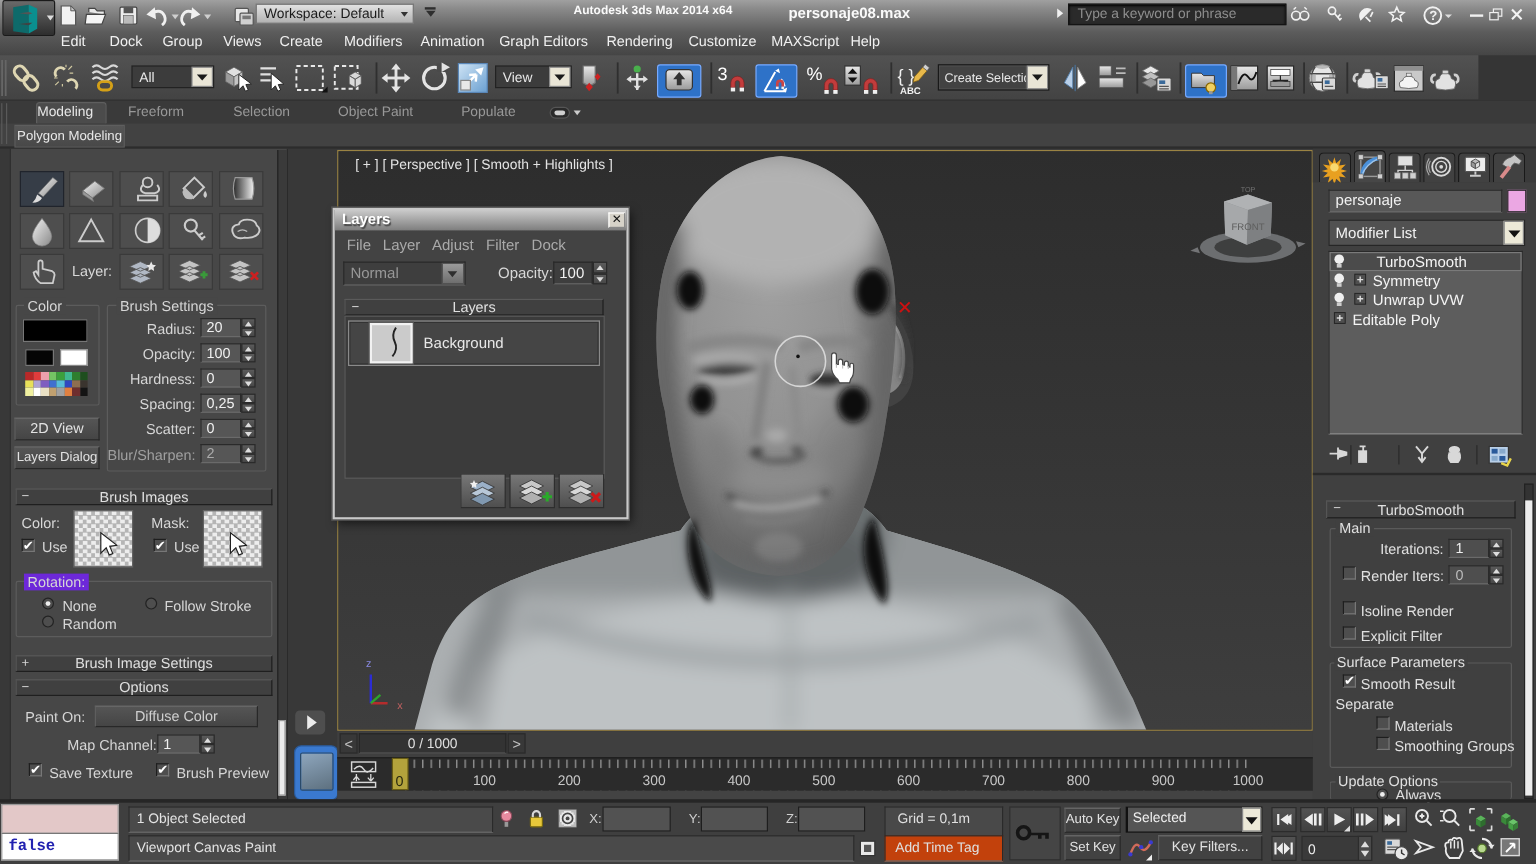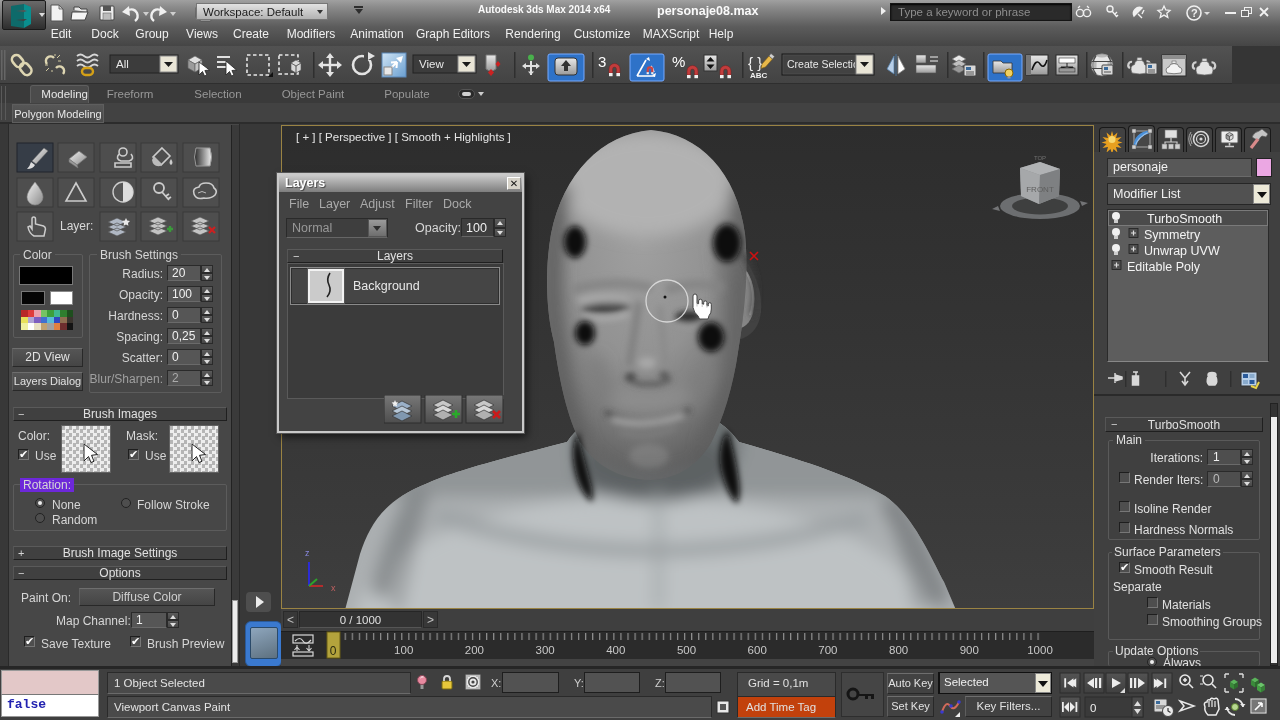--- a/index.html
+++ b/index.html
@@ -50,21 +50,21 @@
 
   <path d="M115 7 q-8 -4 -11 2 q-2 5 2 8" stroke="#f0f0f0" stroke-width="2.4" fill="none"></path>
   <path d="M112 2 l7 6 -8 4 z" fill="#f0f0f0"></path>
   <path d="M122 8 l3 4 3 -4 z" fill="#cfcfcf"></path>
 
   <rect x="148" y="3" width="11" height="11" rx="1" fill="#e8e8e8" stroke="#555"></rect>
   <rect x="152" y="7" width="11" height="10" rx="1" fill="#d0d0d0" stroke="#555"></rect>
   <rect x="154" y="9" width="7" height="3" fill="#777"></rect>
  </svg>
 
- <div class="a" style="left:196px;top:3px;width:132px;height:17px;background:linear-gradient(#e2e2e2,#b2b2b2);border:1px solid #777">
+ <div class="a" style="left:213px;top:3px;width:132px;height:17px;background:linear-gradient(#e2e2e2,#b2b2b2);border:1px solid #777">
   <span class="a tx" style="left:6px;top:2px;color:#1a1a1a;font-size:11.5px">Workspace: Default</span>
   <span class="a" style="right:4px;top:6px;border-left:3px solid transparent;border-right:3px solid transparent;border-top:4px solid #333"></span>
  </div>
  <div class="a" style="left:355px;top:9px;border-left:4px solid transparent;border-right:4px solid transparent;border-top:5px solid #2e2e2e"></div>
  <div class="a" style="left:354px;top:6px;width:9px;height:1.5px;background:#2e2e2e"></div>
 
  <div class="a tx" style="left:478px;top:4px;font-size:10px;font-weight:bold;color:#fafafa">Autodesk 3ds Max  2014 x64</div>
  <div class="a tx" style="left:657px;top:4px;font-size:12.5px;font-weight:bold;color:#fafafa">personaje08.max</div>
  <div class="a" style="left:881px;top:7px;border-top:4px solid transparent;border-bottom:4px solid transparent;border-left:5px solid #f0f0f0"></div>
 
@@ -365,21 +365,21 @@
           <stop offset="1" stop-color="#9a9a9a"></stop>
         </linearGradient>
  </defs>
 </svg>
 </div>
 
 <div class="a" style="left:0;top:84px;width:1280px;height:19px;background:#3a3a3a"></div>
 <div class="a" style="left:0;top:103px;width:1280px;height:21px;background:#424242;border-bottom:2px solid #2c2c2c"></div>
 <div id="ribbon">
  <div class="a" style="left:1px;top:86px;width:5px;height:34px;border-left:1.5px solid #5a5a5a;border-right:1.5px solid #5a5a5a"></div>
- <div class="a" style="left:30px;top:85px;width:59px;height:18px;background:#4b4b4b;border:1px solid #5e5e5e;border-bottom:none;border-radius:3px 3px 0 0;text-align:right;color:#e6e6e6;font-size:11.5px;line-height:17px">Modeling</div>
+ <div class="a" style="left:30px;top:85px;width:59px;height:18px;background:#4b4b4b;border:1px solid #5e5e5e;border-bottom:none;border-radius:3px 3px 0 0;text-align:left;color:#e6e6e6;font-size:11.5px;line-height:17px">Modeling</div>
  <span class="a tx" style="left:130px;top:88px;transform:translateX(-50%);color:#989898;font-size:11.5px">Freeform</span>
  <span class="a tx" style="left:218px;top:88px;transform:translateX(-50%);color:#989898;font-size:11.5px">Selection</span>
  <span class="a tx" style="left:313px;top:88px;transform:translateX(-50%);color:#989898;font-size:11.5px">Object Paint</span>
  <span class="a tx" style="left:407px;top:88px;transform:translateX(-50%);color:#989898;font-size:11.5px">Populate</span>
  <div class="a" style="left:458px;top:89px;width:17px;height:10px;background:#2a2a2a;border-radius:5px;border:1px solid #555"></div>
  <div class="a" style="left:462px;top:92px;width:9px;height:4px;background:#d0d0d0;border-radius:2px"></div>
  <div class="a" style="left:478px;top:92px;border-left:3.5px solid transparent;border-right:3.5px solid transparent;border-top:4.5px solid #ccc"></div>
  <div class="a" style="left:12px;top:104px;width:92px;height:19px;background:linear-gradient(#565656,#484848);border:1px solid #5e5e5e;text-align:center;color:#e8e8e8;font-size:11px;line-height:18px;white-space:nowrap">Polygon Modeling</div>
 </div>
 
@@ -955,21 +955,21 @@
  <span class="cb" style="left:1119px;top:472px"></span>
  <span class="a tx" style="left:1134px;top:473px;color:#e0e0e0">Render Iters:</span>
  <div class="a field" style="left:1207px;top:471px;width:34px;height:16px;background:#4e4e4e;padding-left:5px;font-size:12px;color:#bbb">0</div>
  <span class="spin" style="left:1241px;top:471px;height:16px">
       <i class="u"></i>
       <i class="d"></i>
     </span>
  <span class="cb" style="left:1119px;top:501px"></span>
  <span class="a tx" style="left:1134px;top:502px;color:#e0e0e0">Isoline Render</span>
  <span class="cb" style="left:1119px;top:522px"></span>
- <span class="a tx" style="left:1134px;top:523px;color:#e0e0e0">Hardness Normals</span>
+ <span class="a tx" style="left:1134px;top:523px;color:#e0e0e0">Explicit Filter</span>
 
  <div class="a gbox" style="left:1108px;top:552px;width:152px;height:88px;border-color:#5a5a5a"></div>
  <span class="a tx" style="left:1112px;top:545px;background:#404040;padding:0 2px;color:#e0e0e0">Surface Parameters</span>
  <span class="cb on" style="left:1119px;top:562px"></span>
  <span class="a tx" style="left:1134px;top:563px;color:#e0e0e0">Smooth Result</span>
  <span class="a tx" style="left:1113px;top:580px;color:#e0e0e0">Separate</span>
  <span class="cb" style="left:1147px;top:597px"></span>
  <span class="a tx" style="left:1162px;top:598px;color:#e0e0e0">Materials</span>
  <span class="cb" style="left:1147px;top:614px"></span>
  <span class="a tx" style="left:1162px;top:615px;color:#e0e0e0">Smoothing Groups</span>

